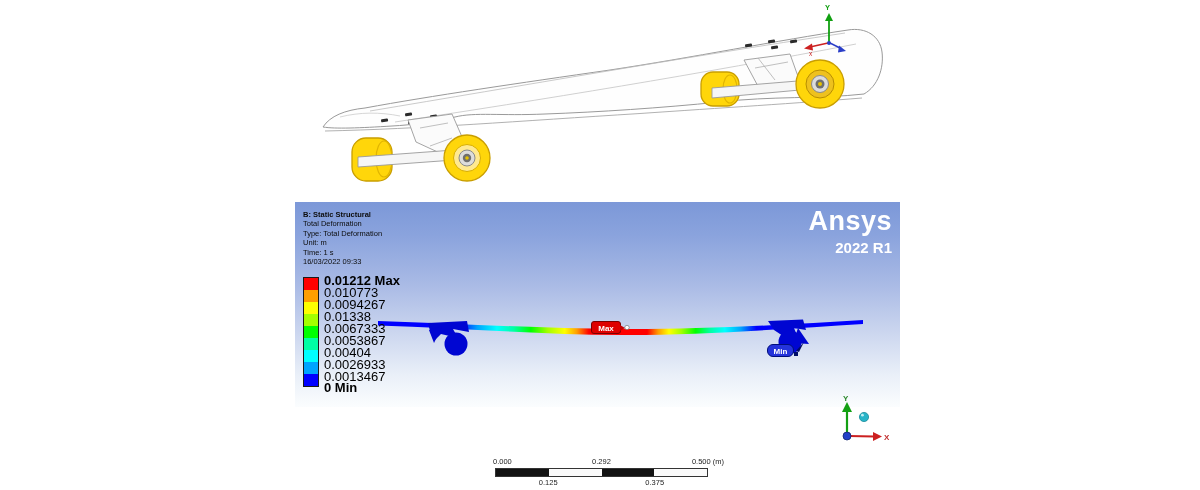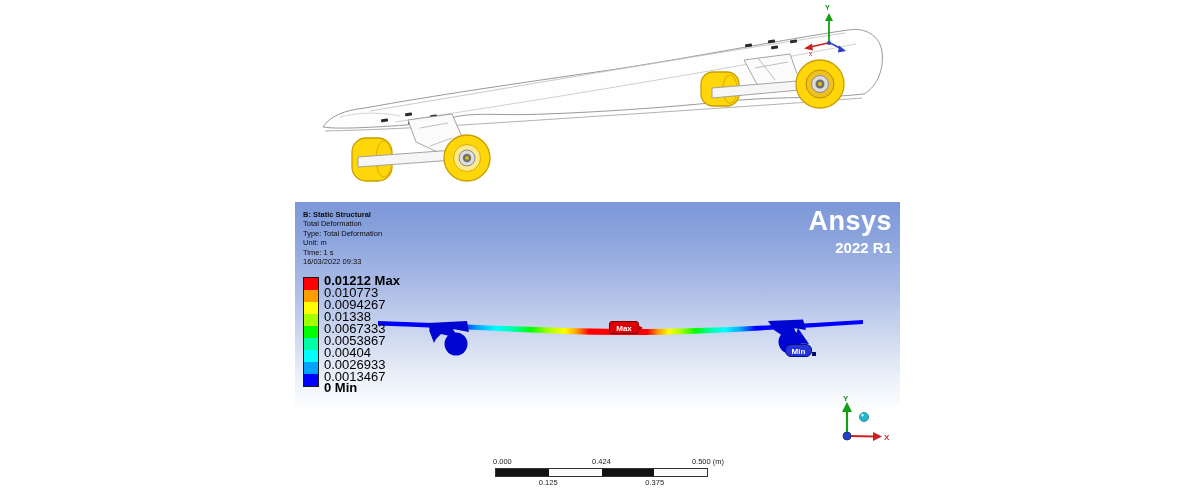--- a/index.html
+++ b/index.html
@@ -20,21 +20,21 @@
   .bands{width:14px;height:108px;border:1px solid #1a1a1a;box-sizing:content-box;display:flex;flex-direction:column;}
   .band{flex:1;}
   .legend-label{position:absolute;left:21px;font-size:13px;color:#000;white-space:nowrap;}
   .legend-label.b{font-weight:bold;}
 
   .ansys-logo{position:absolute;top:6px;right:8px;text-align:right;color:#fff;}
   .ansys-logo .brand{font-size:27px;font-weight:bold;line-height:26px;letter-spacing:.5px;}
   .ansys-logo .version{font-size:15px;font-weight:bold;margin-top:5px;}
 
   .probe-tag{position:absolute;height:13px;border-radius:3px;color:#fff;font-size:8px;font-weight:bold;
-    text-align:center;line-height:13px;box-sizing:border-box;margin-left:18px;}
+    text-align:center;line-height:13px;box-sizing:border-box;}
   .max-tag{left:296px;top:119px;width:30px;border:1px solid #7c0000;}
   .max-tag::after{content:'';position:absolute;right:-5px;top:3px;border-left:5px solid #c40000;
     border-top:3px solid transparent;border-bottom:3px solid transparent;}
   .min-tag{left:472px;top:142px;width:27px;border:1px solid #000d7a;}
   .min-tag::after{content:'';position:absolute;right:-5px;top:7px;width:4px;height:4px;background:#000d66;}
 
   .scalebar{position:absolute;left:200px;top:255px;width:213px;font-size:7.5px;color:#1c1c1c;}
   .sb-top,.sb-bottom{position:relative;height:11px;}
   .sb-top span,.sb-bottom span{position:absolute;white-space:nowrap;}
   .sb-l0{left:-2px;}
@@ -210,21 +210,21 @@
       <div class="brand">Ansys</div>
       <div class="version">2022 R1</div>
     </div>
 
     <div class="probe-tag max-tag" style="background: rgb(222, 0, 0);">Max</div>
     <div class="probe-tag min-tag" style="background: rgb(36, 51, 219); border-radius: 6px;">Min</div>
 
     <div class="scalebar">
       <div class="sb-top">
         <span class="sb-l0">0.000</span>
-        <span class="sb-l1">0.424</span>
+        <span class="sb-l1">0.292</span>
         <span class="sb-l2">0.500 (m)</span>
       </div>
       <div class="sb-bar">
         <span class="seg dark"></span>
           <span class="seg light"></span>
           <span class="seg dark"></span>
           <span class="seg light"></span>
       </div>
       <div class="sb-bottom">
         <span class="sb-b0">0.125</span>

